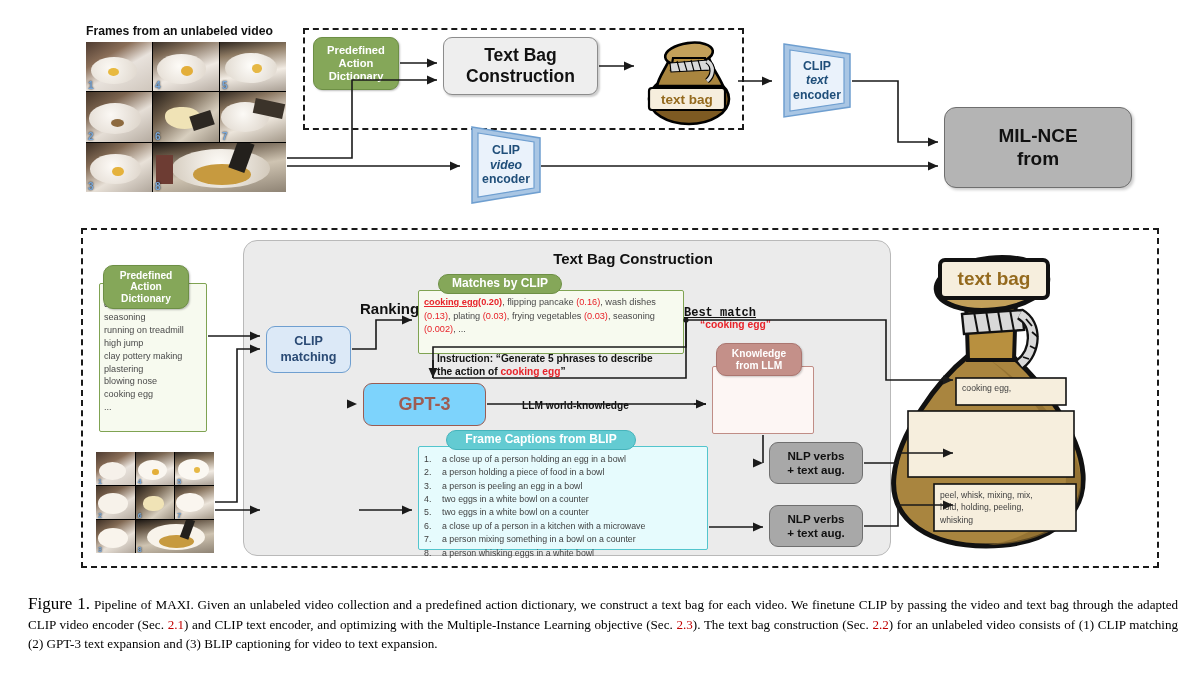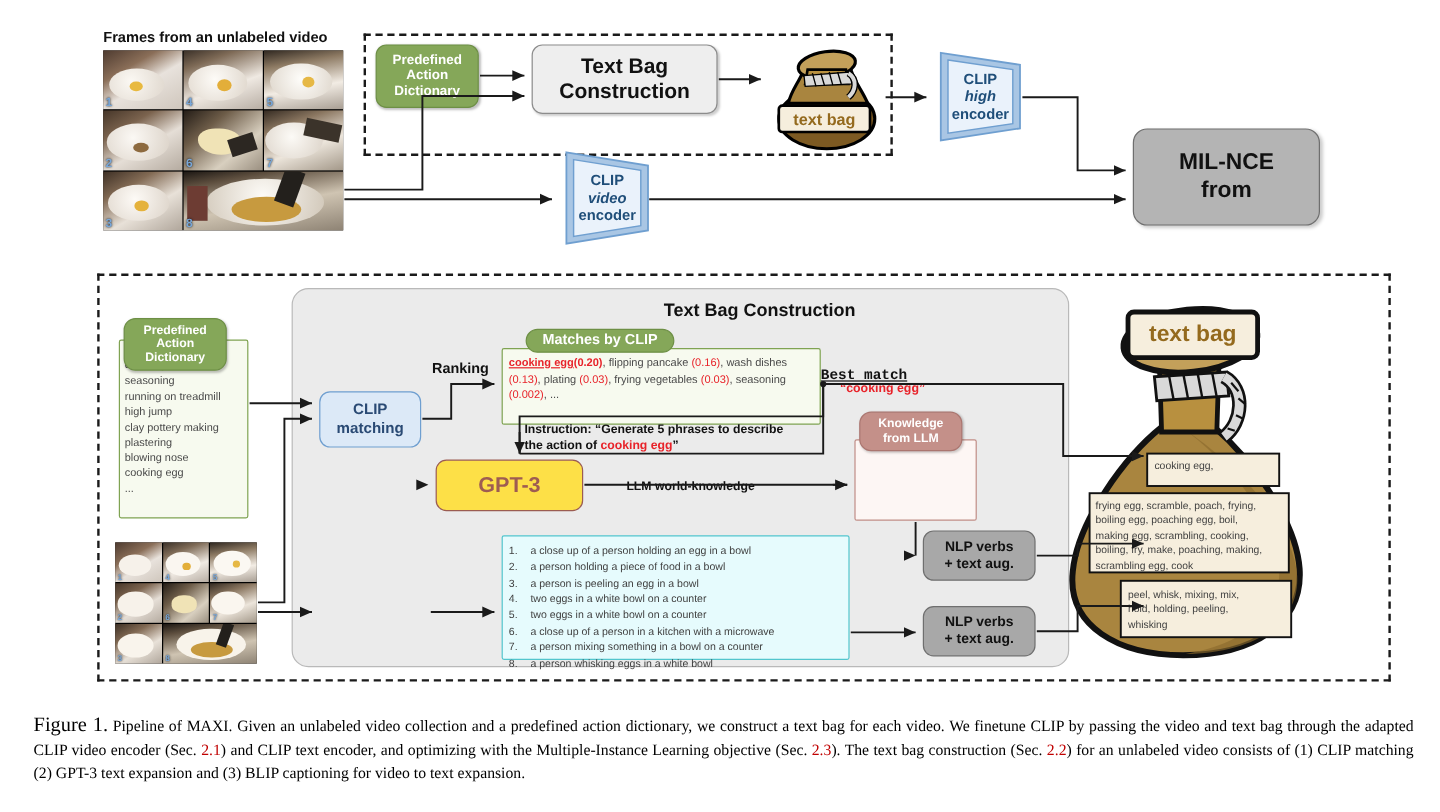--- a/index.html
+++ b/index.html
@@ -47,21 +47,21 @@
               align-items:center; justify-content:center; text-align:center; line-height:1.2; }
   .grey-box.dark { background:#b4b4b4; border-color:#6f6f6f; }
   .grey-box.mid  { background:#a8a8a8; border-color:#6f6f6f; color:#111; }
 
   .blue-box { position:absolute; background:#dce9f7; border:1.6px solid #6f9fd0;
               border-radius:9px; color:#2a4a74; font-weight:bold; display:flex;
               align-items:center; justify-content:center; text-align:center; line-height:1.2; }
   .teal-box { position:absolute; background:#dffafc; border:1.8px solid #4fc4cc;
               border-radius:9px; color:#2e8b93; font-weight:bold; display:flex;
               align-items:center; justify-content:center; text-align:center; line-height:1.2; }
-  .rose-box { position:absolute; background:#fde047; border:1.8px solid #9b5c52;
+  .rose-box { position:absolute; background:#7dd3fc; border:1.8px solid #9b5c52;
               border-radius:9px; color:#9e5c52; font-weight:bold; display:flex;
               align-items:center; justify-content:center; text-align:center; line-height:1.2; }
 
   
   .txt { position:absolute; color:#111; }
   .bold { font-weight:bold; }
   .red  { color:#e8232a; }
   .ital { font-style:italic; }
 
   
@@ -177,38 +177,38 @@
                 color:#946a1e; font-weight:bold; font-size:13.5px;">text bag</div>
   </div>
 
   <div class="trap" style="left:778px; top:40px; width:78px; height:81px;">
     <svg class="local" width="78" height="81" viewBox="0 0 78 81">
       <polygon points="6,4 72,14 72,67 6,77" fill="#a9c6e4" stroke="#6f9fd0" stroke-width="1.5"></polygon>
       <polygon points="12,10 66,18 66,63 12,71" fill="#eaf2fb" stroke="#6f9fd0" stroke-width="1.2"></polygon>
     </svg>
     <div class="tlabel" style="font-size:12.3px;">
       <div>CLIP</div>
-      <div class="ital">high</div>
+      <div class="ital">text</div>
       <div>encoder</div>
     </div>
   </div>
 
   <div class="trap" style="left:466px; top:123px; width:80px; height:84px;">
     <svg class="local" width="80" height="84" viewBox="0 0 80 84">
       <polygon points="6,4 74,15 74,69 6,80" fill="#a9c6e4" stroke="#6f9fd0" stroke-width="1.5"></polygon>
       <polygon points="12,10 68,19 68,65 12,74" fill="#eaf2fb" stroke="#6f9fd0" stroke-width="1.2"></polygon>
     </svg>
     <div class="tlabel" style="font-size:12.3px;">
       <div>CLIP</div>
       <div class="ital">video</div>
       <div>encoder</div>
     </div>
   </div>
 
-  <div class="grey-box dark" style="left:944px; top:107px; width:156px; height:81px; font-size:19px; flex-direction:column;
+  <div class="grey-box dark" style="left:944px; top:107px; width:188px; height:81px; font-size:19px; flex-direction:column;
               border-radius:12px; box-shadow:2px 2px 3px rgba(0,0,0,.2);">
     <span>MIL-NCE</span>
     <span>from</span>
   </div>
 
   <div class="dashed-box" style="left:81px; top:228px; width:1078px; height:340px;"></div>
 
   <div style="position:absolute; left:243px; top:240px; width:648px; height:316px;
               background:#ebebeb; border:1.4px solid #b9b9b9; border-radius:14px;"></div>
 
@@ -276,21 +276,21 @@
   <div class="blue-box" style="left:266px; top:326px; width:85px; height:47px; font-size:12.6px; flex-direction:column;">
     <span>CLIP</span>
     <span>matching</span>
   </div>
 
 
   <div class="rose-box" style="left:363px; top:383px; width:123px; height:43px; font-size:18px;">
     <span>GPT-3</span>
   </div>
 
-  <div class="txt bold" style="left:360px; top:300px; font-size:12px;">Ranking</div>
+  <div class="txt bold" style="left:360px; top:300px; font-size:15px;">Ranking</div>
 
   <div class="note greenpaper" style="left:418px; top:290px; width:266px; height:64px; border-radius:2px;"></div>
   <div style="position:absolute; left:424px; top:296px; width:256px; font-size:9.2px; color:#4a4a4a; line-height:1.48;">
     <span class="red" style="font-weight:bold; text-decoration:underline;">cooking egg</span><span class="red" style="font-weight:bold;">(0.20)</span><span>, </span><span>flipping pancake</span> <span class="red">(0.16)</span><span>, </span><span>wash dishes</span> <span class="red">(0.13)</span><span>, </span><span>plating</span> <span class="red">(0.03)</span><span>, </span><span>frying vegetables</span> <span class="red">(0.03)</span><span>, </span><span>seasoning</span> <span class="red">(0.002)</span><span>, </span><span>...</span>
   </div>
   <div class="tab green" style="left:438px; top:274px; width:124px; height:20px; font-size:12px;">
     <span>Matches by CLIP</span>
   </div>
 
   <div class="txt bold" style="left:437px; top:353px; font-size:10.2px;">Instruction: “Generate 5 phrases to describe</div>
@@ -337,20 +337,23 @@
         <span>a close up of a person in a kitchen with a microwave</span>
       </div>
     <div style="display:flex;">
         <span style="width:18px;">7.</span>
         <span>a person mixing something in a bowl on a counter</span>
       </div>
     <div style="display:flex;">
         <span style="width:18px;">8.</span>
         <span>a person whisking eggs in a white bowl</span>
       </div>
+  </div>
+  <div class="tab teal" style="left:446px; top:430px; width:190px; height:20px; font-size:12px;">
+    <span>Frame Captions from BLIP</span>
   </div>
 
   <div class="grey-box mid" style="left:769px; top:442px; width:94px; height:42px; font-size:11.6px; flex-direction:column;">
     <span>NLP verbs</span>
     <span>+ text aug.</span>
   </div>
   <div class="grey-box mid" style="left:769px; top:505px; width:94px; height:42px; font-size:11.6px; flex-direction:column;">
     <span>NLP verbs</span>
     <span>+ text aug.</span>
   </div>
@@ -397,27 +400,20 @@
     </svg>
 
     <div style="position:absolute; left:60px; top:12px; width:108px; height:38px;
                 display:flex; align-items:center; justify-content:center;
                 color:#946a1e; font-weight:bold; font-size:19px;">text bag</div>
 
     <div style="position:absolute; left:82px; top:134px; width:104px; font-size:8.7px; color:#3f3f3f; line-height:1.4;">
       <div>cooking egg,</div>
     </div>
 
-    <div style="position:absolute; left:33px; top:167px; width:162px; font-size:8.6px; color:#3f3f3f; line-height:1.44;">
-      <div>frying egg, scramble, poach, frying,</div>
-      <div>boiling egg, poaching egg, boil,</div>
-      <div>making egg, scrambling, cooking,</div>
-      <div>boiling, fry, make, poaching, making,</div>
-      <div>scrambling egg, cook</div>
-    </div>
 
     <div style="position:absolute; left:60px; top:241px; width:136px; font-size:8.6px; color:#3f3f3f; line-height:1.44;">
       <div>peel, whisk, mixing, mix,</div>
       <div>hold, holding, peeling,</div>
       <div>whisking</div>
     </div>
   </div>
 
   <svg class="overlay">
     <defs>

